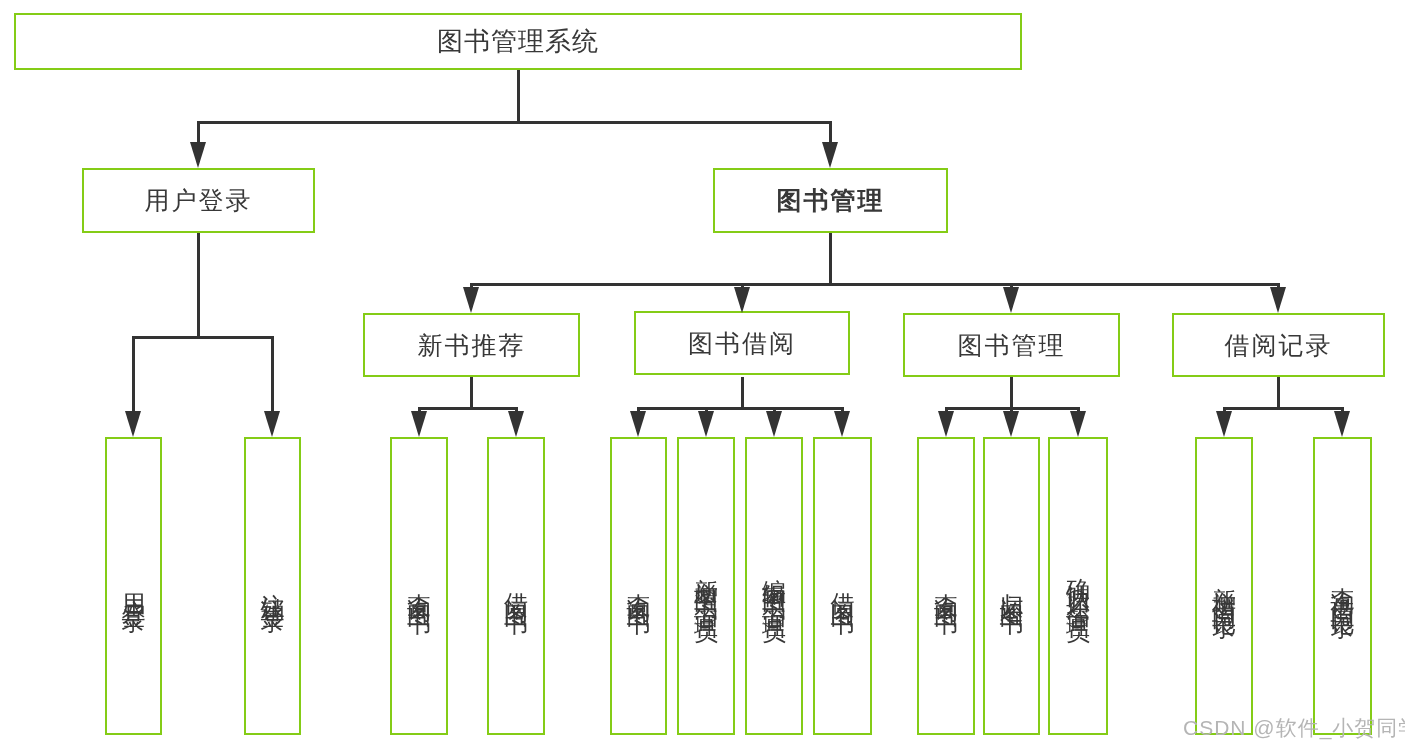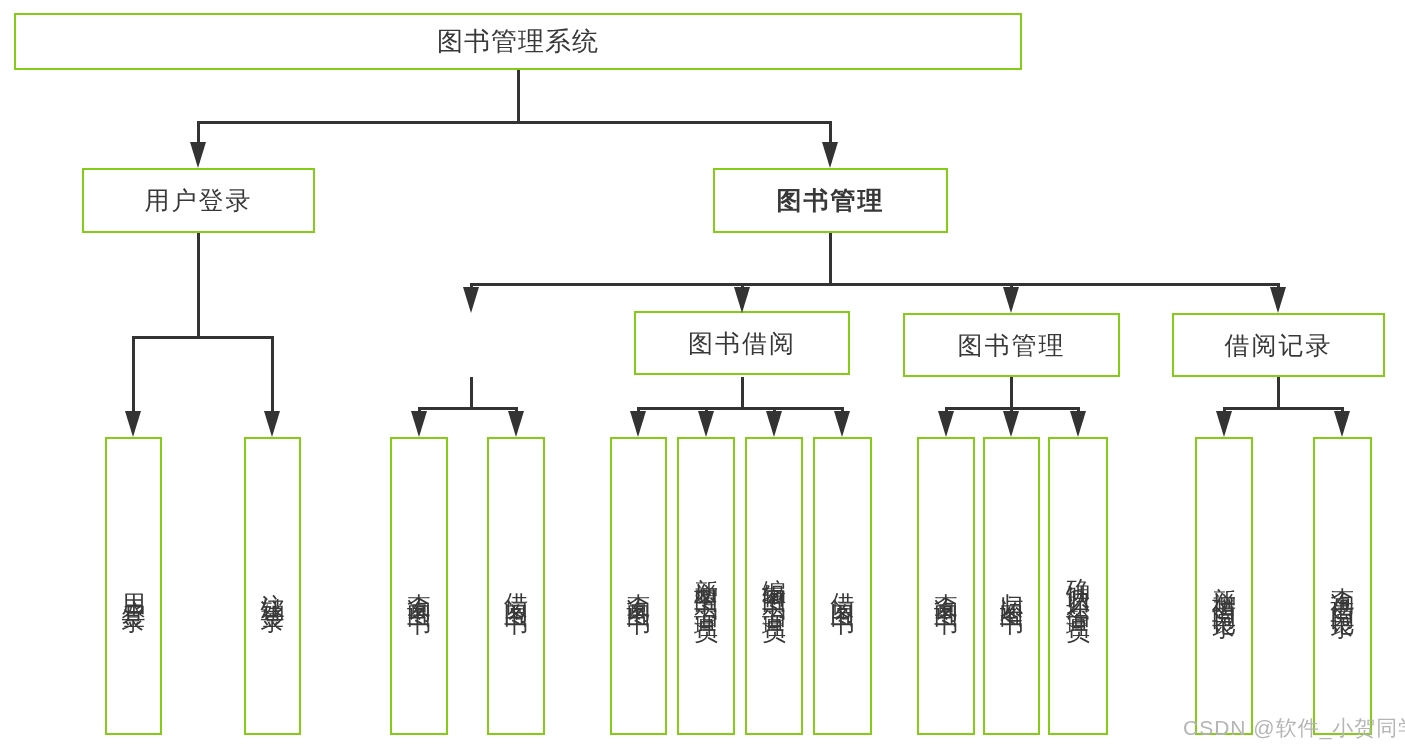--- a/index.html
+++ b/index.html
@@ -57,20 +57,23 @@
   </div>
 
   <div class="box h" style="left:82px;top:168px;width:233px;height:65px;">
     <span class="lbl">用户登录</span>
   </div>
 
   <div class="box h" style="left:713px;top:168px;width:235px;height:65px;font-weight:bold;">
     <span class="lbl">图书管理</span>
   </div>
 
+  <div class="box h" style="left:363px;top:313px;width:217px;height:64px;">
+    <span class="lbl">新书推荐</span>
+  </div>
 
   <div class="box h" style="left:634px;top:311px;width:216px;height:64px;">
     <span class="lbl">图书借阅</span>
   </div>
 
   <div class="box h" style="left:903px;top:313px;width:217px;height:64px;">
     <span class="lbl">图书管理</span>
   </div>
 
   <div class="box h" style="left:1172px;top:313px;width:213px;height:64px;">

